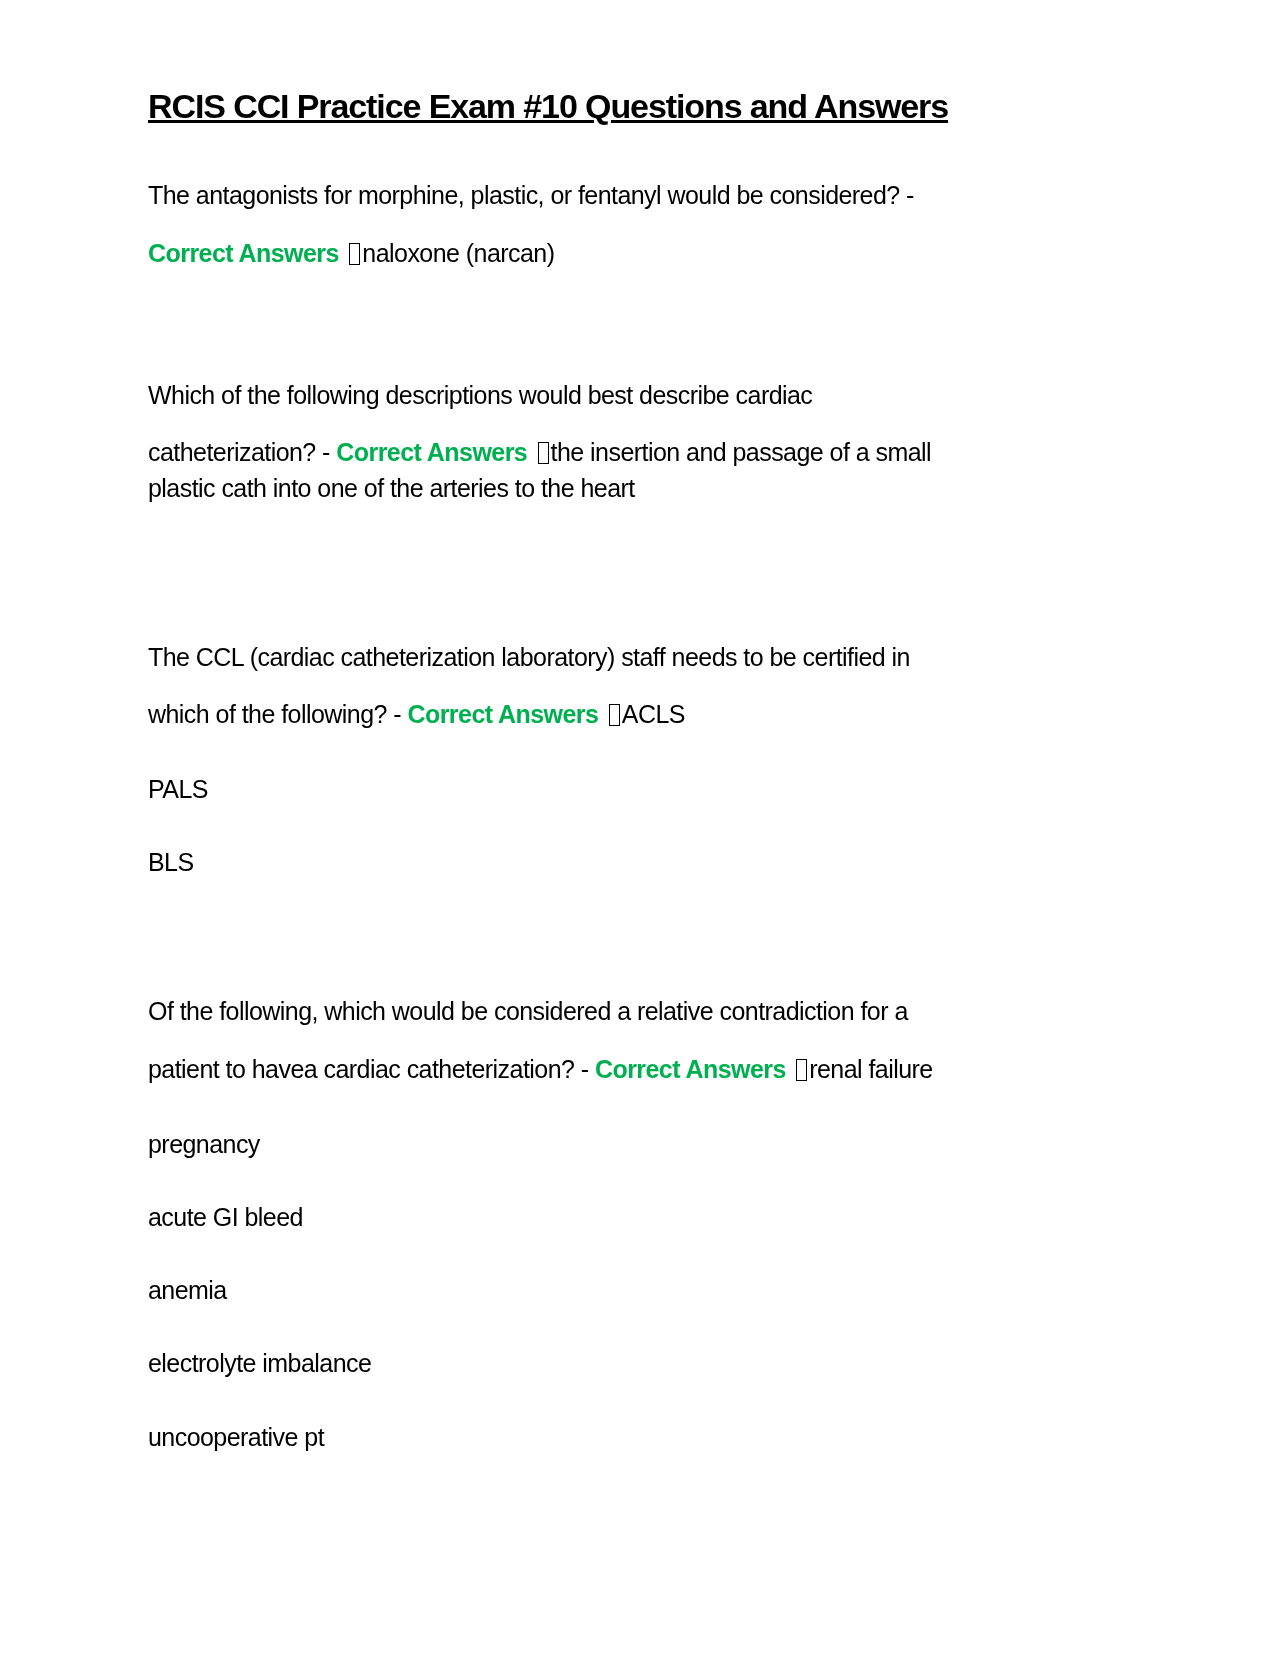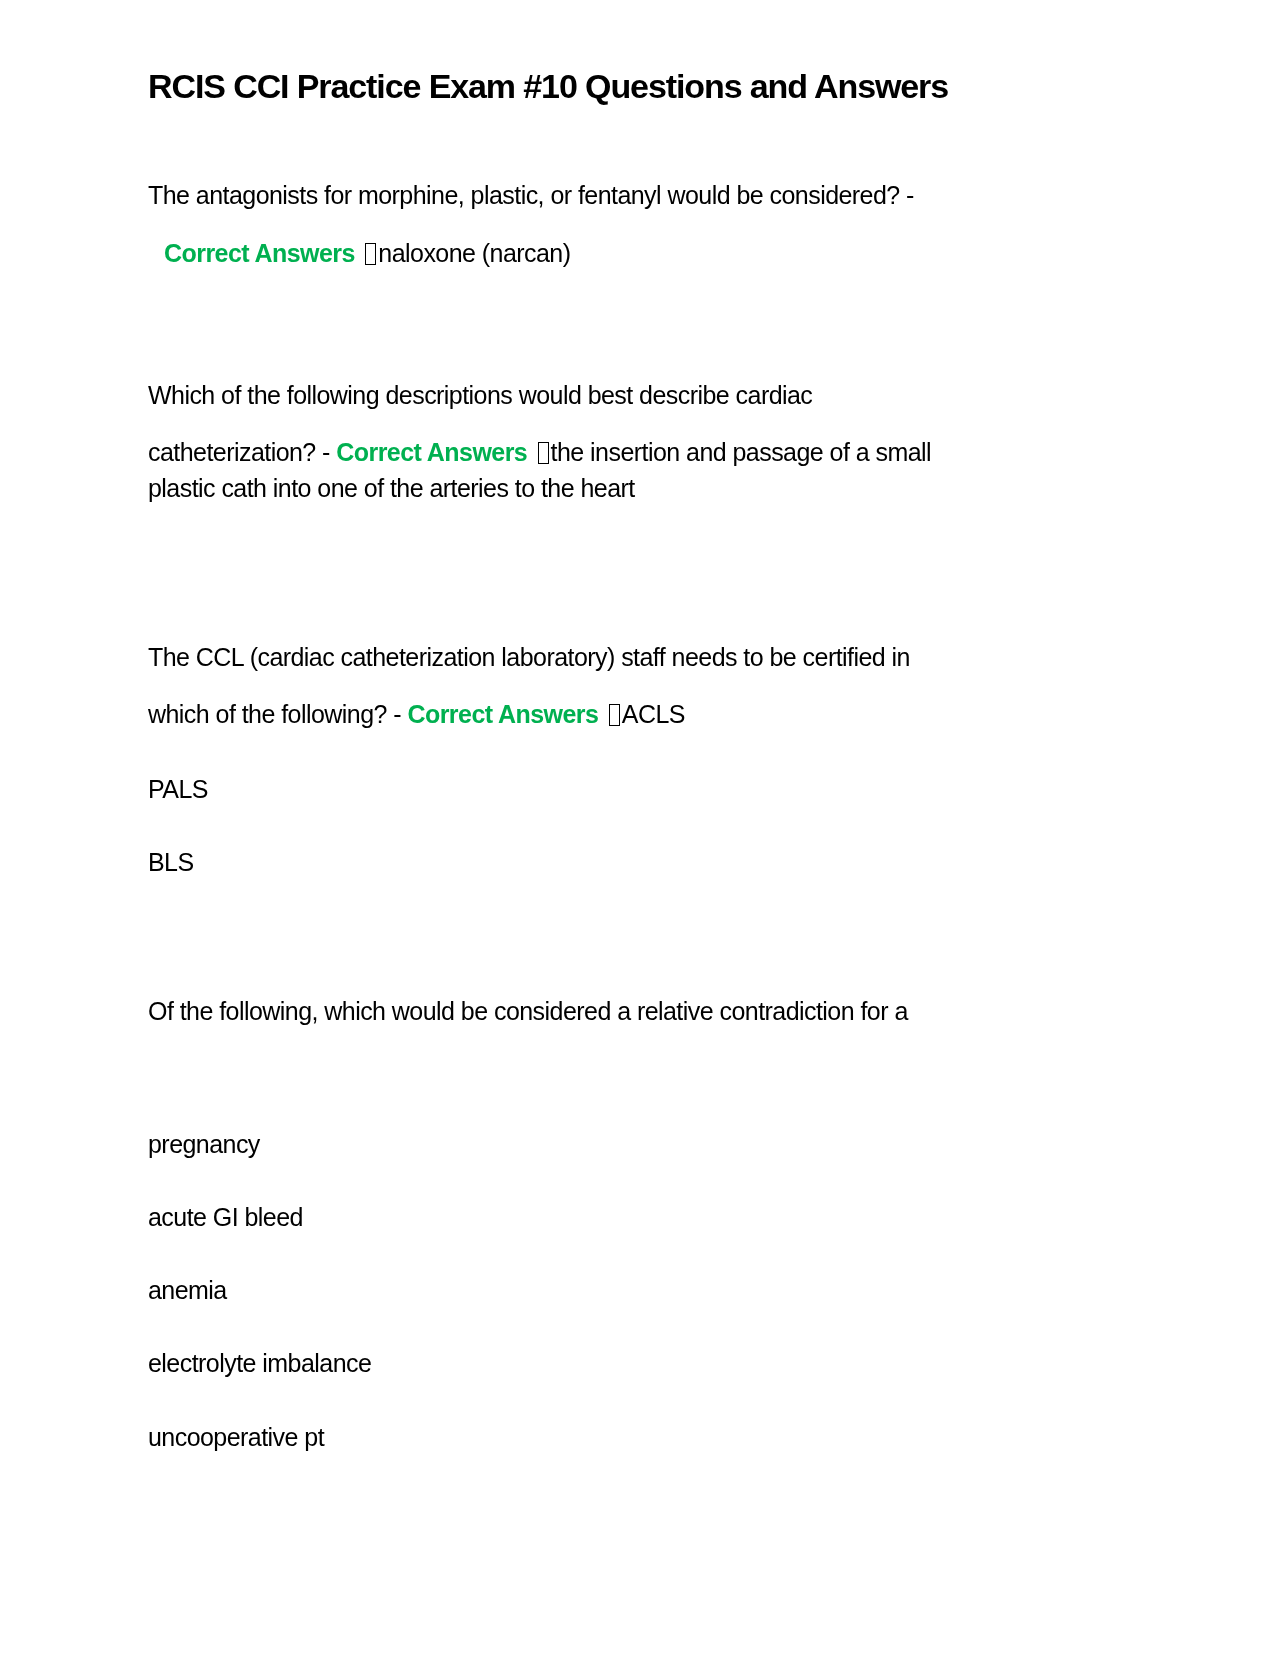--- a/index.html
+++ b/index.html
@@ -53,43 +53,47 @@
       box-sizing: border-box;
       vertical-align: -3px;
       margin: 0 2px 0 4px;
     }
   </style>
 </head>
 <body>
 
 <div class="page">
 
-  <div class="title" style="top:66px;">RCIS CCI Practice Exam #10 Questions and Answers</div>
+  <div class="title" style="top:86px;text-decoration:underline;">RCIS CCI Practice Exam #10 Questions and Answers</div>
 
   <div class="line" style="top:180px;">The antagonists for morphine, plastic, or fentanyl would be considered? -</div>
-  <div class="line" style="top:238px;margin-left:16px;">
+  <div class="line" style="top:238px;">
     <span class="green">Correct Answers</span>
     <span class="glyph-box"></span><span>naloxone (narcan)</span>
   </div>
 
   <div class="line" style="top:380px;">Which of the following descriptions would best describe cardiac</div>
   <div class="line" style="top:437px;">
     <span>catheterization? - </span><span class="green">Correct Answers</span>
     <span class="glyph-box"></span><span>the insertion and passage of a small</span>
   </div>
   <div class="line" style="top:473px;">plastic cath into one of the arteries to the heart</div>
 
   <div class="line" style="top:699px;">
     <span>which of the following? - </span><span class="green">Correct Answers</span>
     <span class="glyph-box"></span><span>ACLS</span>
   </div>
   <div class="line" style="top:642px;">The CCL (cardiac catheterization laboratory) staff needs to be certified in</div>
   <div class="line" style="top:774px;">PALS</div>
   <div class="line" style="top:847px;">BLS</div>
 
   <div class="line" style="top:996px;">Of the following, which would be considered a relative contradiction for a</div>
+  <div class="line" style="top:1054px;">
+    <span>patient to havea cardiac catheterization? - </span><span class="green">Correct Answers</span>
+    <span class="glyph-box"></span><span>renal failure</span>
+  </div>
   <div class="line" style="top:1129px;">pregnancy</div>
   <div class="line" style="top:1202px;">acute GI bleed</div>
   <div class="line" style="top:1275px;">anemia</div>
   <div class="line" style="top:1348px;">electrolyte imbalance</div>
   <div class="line" style="top:1422px;">uncooperative pt</div>
 
 </div>
 
 </body></html>

